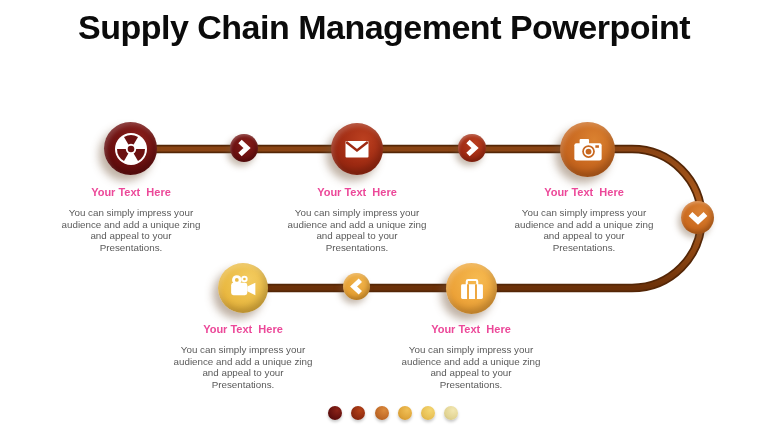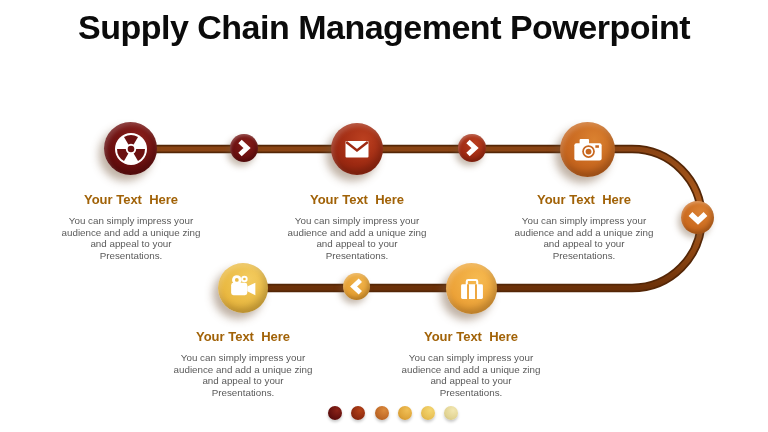--- a/index.html
+++ b/index.html
@@ -24,21 +24,21 @@
   .n2{left:331px;top:123px;width:52px;height:52px;background:radial-gradient(circle at 62% 32%,#bb4020 0%,#9e2a12 55%,#86200b 100%);}
   .n3{left:560px;top:122px;width:55px;height:55px;background:radial-gradient(circle at 62% 32%,#da8130 0%,#c8671f 55%,#ad5213 100%);}
   .n4{left:218px;top:263px;width:50px;height:50px;background:radial-gradient(circle at 62% 32%,#f3cb5f 0%,#eaba43 55%,#dda22d 100%);}
   .n5{left:446px;top:263px;width:51px;height:51px;background:radial-gradient(circle at 62% 32%,#f6ba50 0%,#eda43a 55%,#de8f28 100%);}
   .c1{left:230px;top:134px;width:28px;height:28px;background:radial-gradient(circle at 60% 32%,#821c18 0%,#6b1010 60%,#570909 100%);}
   .c2{left:458px;top:134px;width:28px;height:28px;background:radial-gradient(circle at 60% 32%,#b83d1e 0%,#9e2a12 60%,#8a1f0c 100%);}
   .cd{left:681px;top:201px;width:33px;height:33px;background:radial-gradient(circle at 60% 32%,#da8133 0%,#cb6a1e 60%,#b65812 100%);}
   .cl{left:343px;top:273px;width:27px;height:27px;background:radial-gradient(circle at 60% 32%,#f0b44d 0%,#e6a033 60%,#d88d25 100%);}
   
   .tb{position:absolute;width:176px;text-align:center;z-index:2;}
-  .tb h3{margin:12px 0 2px 0;font-size:13px;line-height:14px;font-weight:bold;color:#a16207;white-space:pre;}
+  .tb h3{margin:4px 0 2px 0;font-size:11px;line-height:14px;font-weight:bold;color:#ec4899;white-space:pre;}
   .tb p{margin:8px;}
   .tb p span{display:block;font-size:9.8px;line-height:11.6px;color:#5a5a5a;}
   .tb1{left:43px;top:181px;}
   .tb2{left:269px;top:181px;}
   .tb3{left:496px;top:181px;}
   .tb4{left:155px;top:318px;}
   .tb5{left:383px;top:318px;}
   
   .dots{position:absolute;left:328px;top:406px;display:flex;gap:9.3px;z-index:2;}
   .dot{width:14px;height:14px;border-radius:50%;box-shadow:0 2px 3px rgba(0,0,0,.22);}

